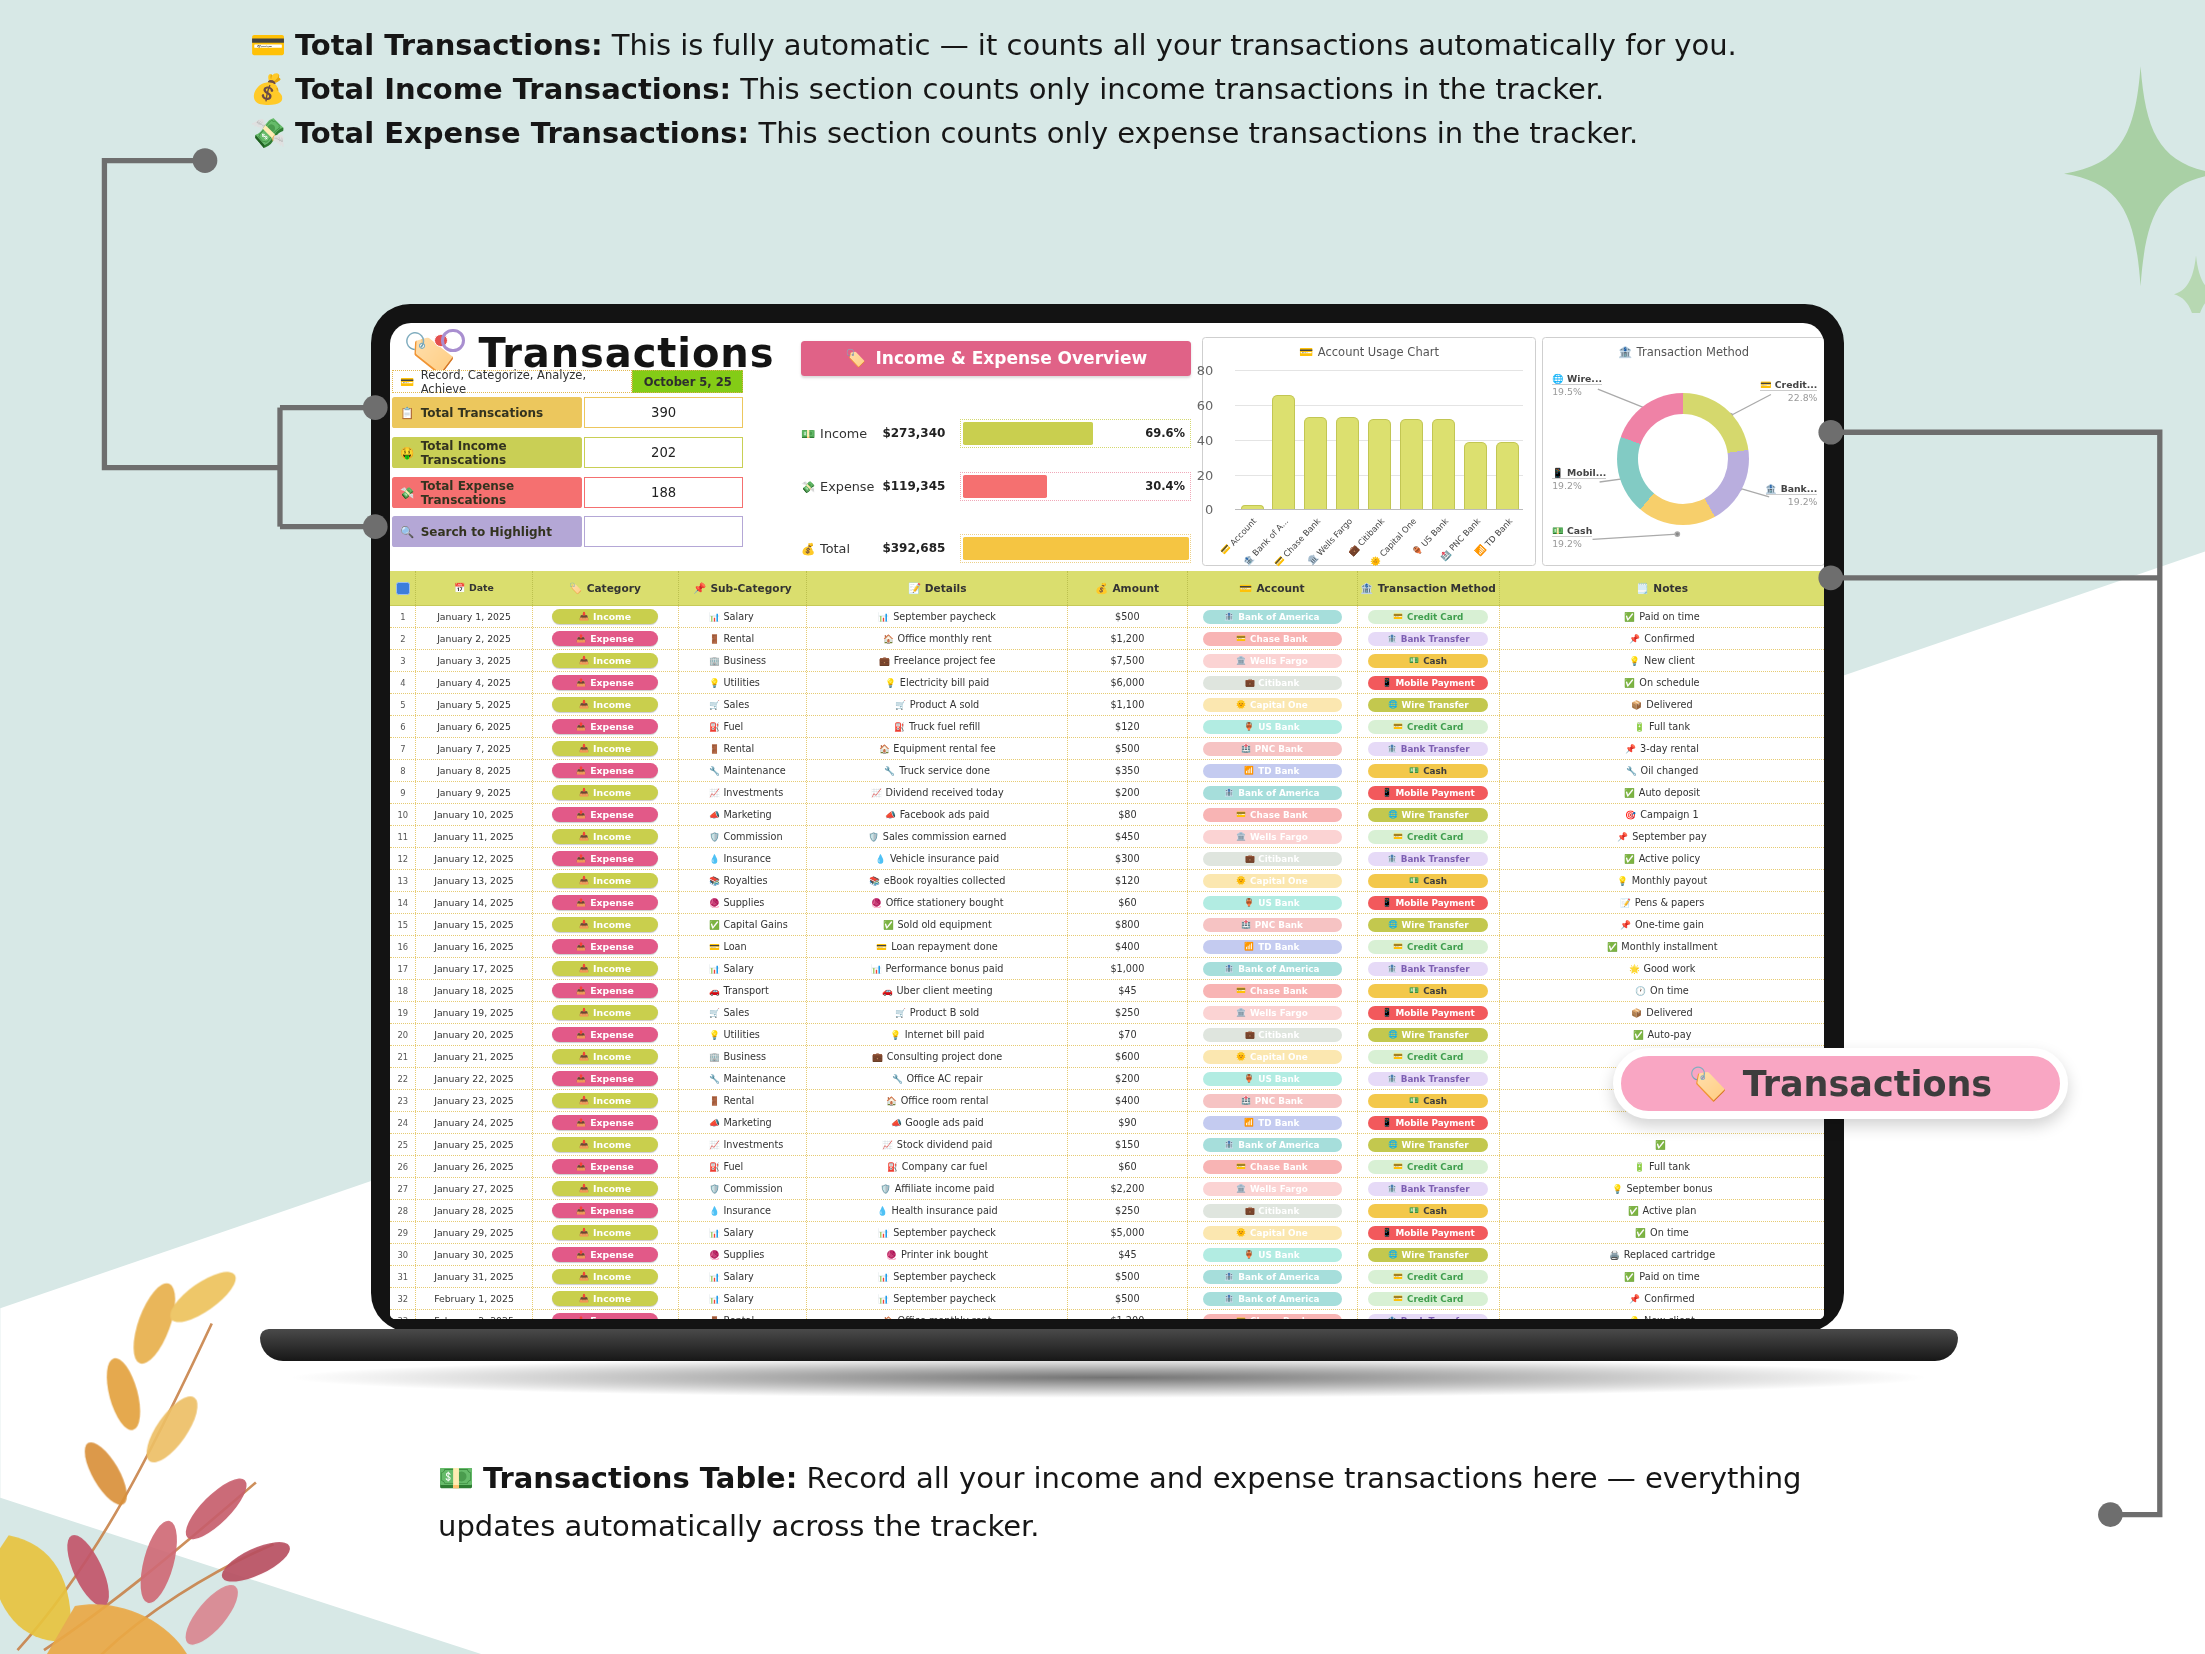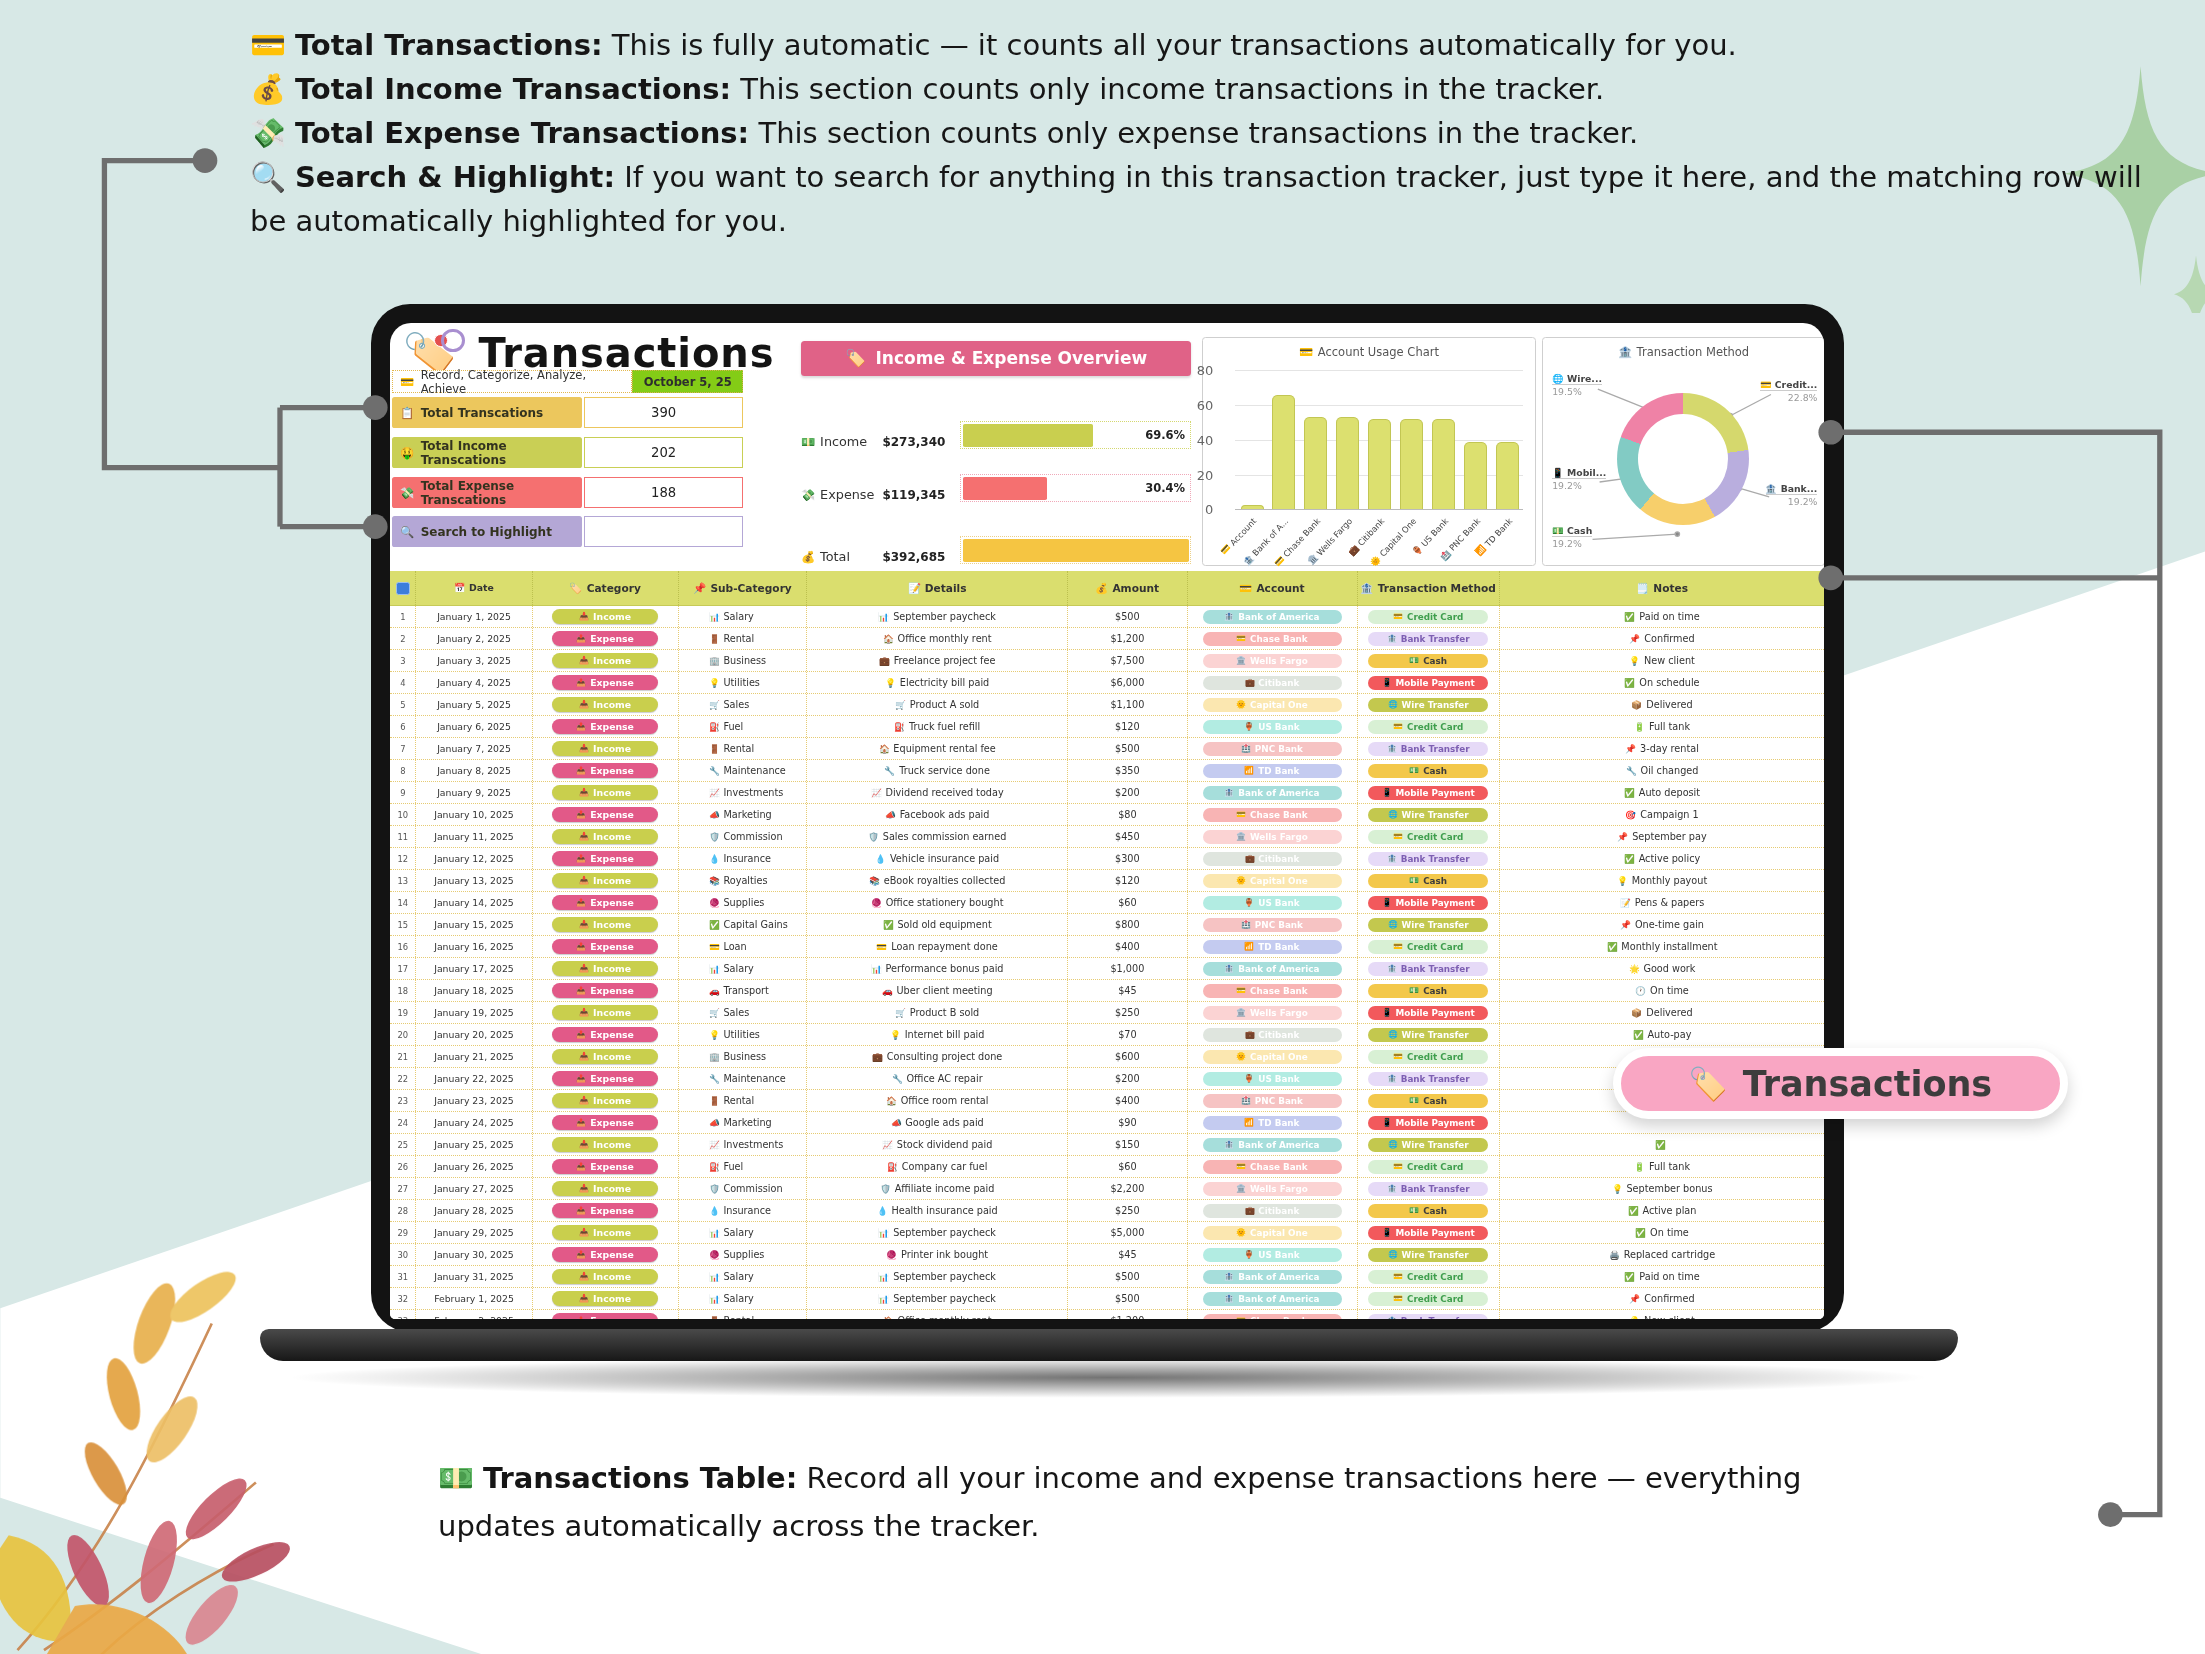--- a/index.html
+++ b/index.html
@@ -32,21 +32,21 @@
   .subbar .left{flex:1;border:0.9px dotted #e3b84e;background:#fff;display:flex;align-items:center;padding-left:7px;color:#333;}
   .subbar .date{width:109px;background:#84cc16;border:0.9px dotted #d9b254;display:flex;align-items:center;justify-content:center;font-weight:700;color:#2e2e2e;}
   .stat{position:absolute;left:1.8px;width:351px;height:31px;display:flex;}
   .stat .lab{width:182px;display:flex;align-items:center;padding-left:8px;border-radius:2.6px;font-size:12px;font-weight:700;color:#33331f;}
   .stat .val{flex:1;background:#fff;margin-left:1.8px;display:flex;align-items:center;justify-content:center;font-size:13.2px;color:#222;border:1.8px solid;}
   .stat .ic{margin-right:6.2px;font-size:11.5px;}
   
   .ovpanel{position:absolute;left:411px;top:17.6px;width:390px;}
   .ovhead{height:35px;background:#e06287;border-radius:3.5px;display:flex;align-items:center;justify-content:center;color:#fff;font-size:17px;font-weight:700;box-shadow:0 1.8px 2.6px rgba(0,0,0,.15);}
   .ovhead .ic{margin-right:8.8px;}
-  .ovrow{position:absolute;left:0;width:390px;height:32px;display:flex;align-items:flex-end;}
+  .ovrow{position:absolute;left:0;width:390px;height:32px;display:flex;align-items:center;}
   .ovrow .lbl{width:81px;font-size:12.8px;color:#333;}
   .ovrow .lbl .ic{margin-right:4.4px;font-size:11.5px;}
   .ovrow .val{width:78px;font-size:12px;font-weight:600;color:#222;}
   .ovrow .track{position:relative;flex:1;height:26.5px;border:0.9px dotted #d8c26a;}
   .ovrow .fill{position:absolute;left:1.8px;top:1.8px;bottom:1.8px;border-radius:1.8px;}
   .ovrow .pct{position:absolute;right:5.3px;top:50%;transform:translateY(-50%);font-size:11.5px;font-weight:600;color:#222;}
   
   .card{position:absolute;top:14px;background:#fff;border:0.9px solid #cfcfcf;border-radius:3.5px;}
   .card .ctitle{position:absolute;top:7px;left:0;right:0;text-align:center;font-size:11.5px;color:#555;}
   .plot{position:absolute;left:32px;top:32px;width:288px;height:139px;border-bottom:0.9px solid #bbb;}
@@ -120,21 +120,20 @@
       <ellipse cx="250 " cy="480" rx="16" ry="42" transform="rotate(40 250 480)" fill="#d98790"></ellipse>
       <path d="M20 390 C70 400 95 440 90 510 C40 515 5 480 0 420 Z" fill="#e7c33f"></path>
       <path d="M95 470 C150 460 205 490 225 530 L60 530 Z" fill="#eaa845"></path>
     </g>
   </svg>
 
   <div class="anno anno-top">
     <p><span class="ic">💳</span><b>Total Transactions:</b><span>  This is fully automatic — it counts all your transactions automatically for you.</span></p>
     <p><span class="ic">💰</span><b>Total Income Transactions:</b><span> This section counts only income transactions in the tracker.</span></p>
     <p><span class="ic">💸</span><b>Total Expense Transactions:</b><span> This section counts only expense transactions in the tracker.</span></p>
-    <p><span class="ic">🔍</span><b>Search &amp; Highlight:</b><span> If you want to search for anything in this transaction tracker, just type it here, and the matching row will be automatically highlighted for you.</span></p>
   </div>
 
   <div class="anno anno-bottom">
     <p><span class="ic">💵</span><b>Transactions Table:</b><span> Record all your income and expense transactions here — everything updates automatically across the tracker.</span></p>
   </div>
 
   <div class="laptop">
     <div class="screen">
 
       <div class="logo">

